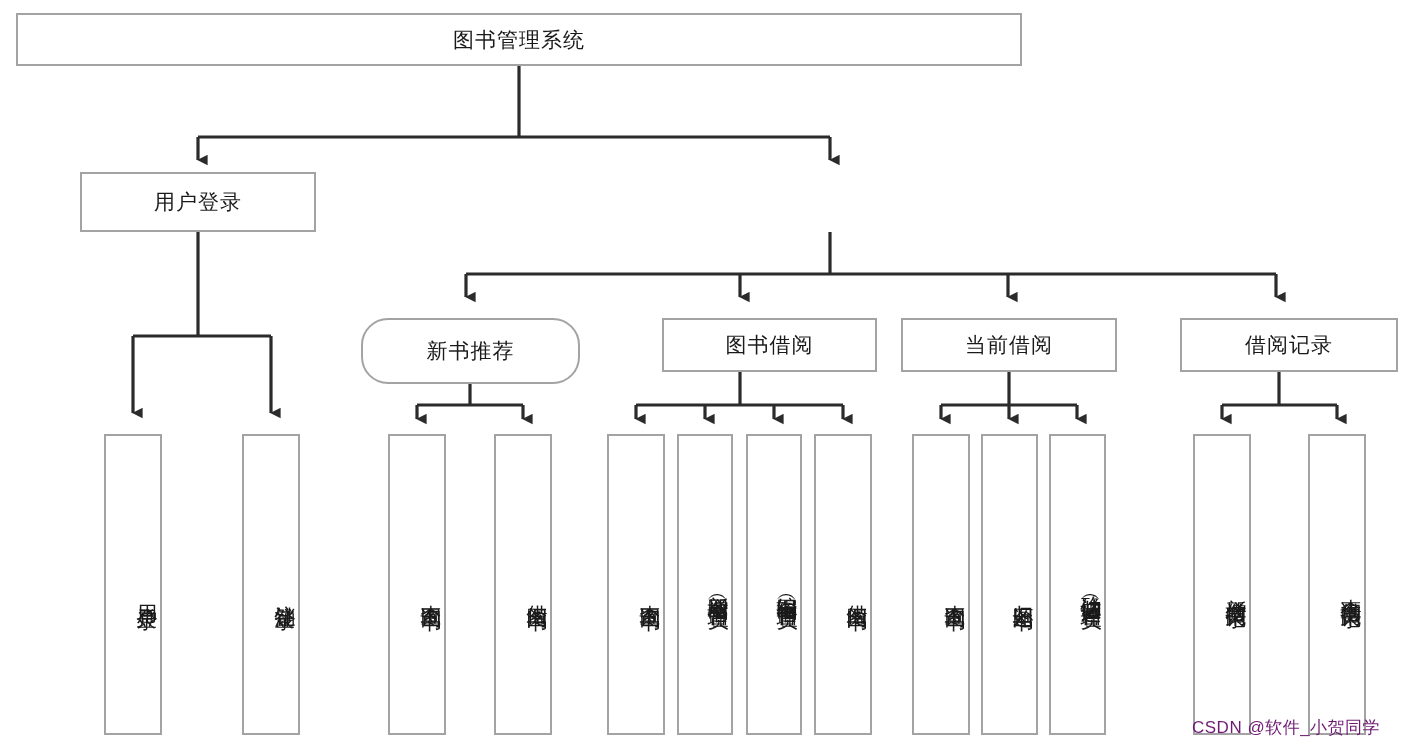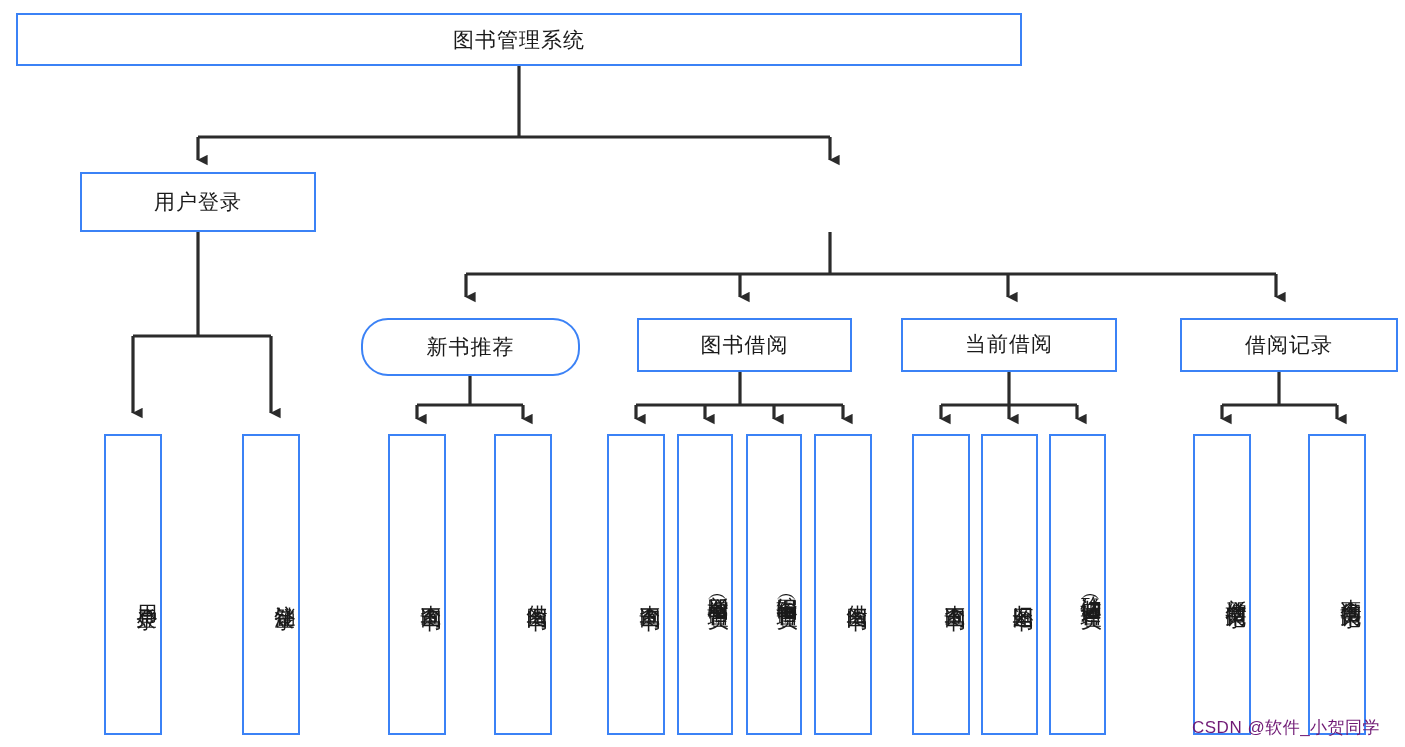--- a/index.html
+++ b/index.html
@@ -24,21 +24,21 @@
     position: absolute;
     left: 0;
     top: 0;
     width: 1405px;
     height: 747px;
     pointer-events: none;
   }
   .node {
     position: absolute;
     box-sizing: border-box;
-    border: 2px solid #3b82f6;
+    border: 2px solid #a3a3a3;
     background: #ffffff;
     display: flex;
     align-items: center;
     justify-content: center;
     color: #1a1a1a;
   }
   .node.horizontal {
     font-size: 21px;
     letter-spacing: 1px;
     line-height: 1.1;
@@ -128,27 +128,27 @@
   </svg>
 
   <div class="node horizontal" style="left:16px; top:13px; width:1006px; height:53px;">
     <span class="node-label">图书管理系统</span>
   </div>
 
   <div class="node horizontal" style="left:80px; top:172px; width:236px; height:60px;">
     <span class="node-label">用户登录</span>
   </div>
 
-  <div class="node horizontal" style="left:361px; top:318px; width:219px; height:58px;border-radius:27px;">
+  <div class="node horizontal" style="left:361px; top:318px; width:219px; height:66px;border-radius:27px;">
     <span class="node-label">新书推荐</span>
   </div>
-  <div class="node horizontal" style="left:637px; top:318px; width:215px; height:54px;">
+  <div class="node horizontal" style="left:662px; top:318px; width:215px; height:54px;">
     <span class="node-label">图书借阅</span>
   </div>
-  <div class="node horizontal" style="left:901px; top:318px; width:216px; height:54px;font-family:Liberation Serif, serif;">
+  <div class="node horizontal" style="left:901px; top:318px; width:216px; height:54px;">
     <span class="node-label">当前借阅</span>
   </div>
   <div class="node horizontal" style="left:1180px; top:318px; width:218px; height:54px;">
     <span class="node-label">借阅记录</span>
   </div>
 
   <div class="node vertical" style="left:104px; top:434px; width:58px; height:301px;">
     <span class="node-label">用户登录</span>
   </div>
   <div class="node vertical" style="left:242px; top:434px; width:58px; height:301px;">

